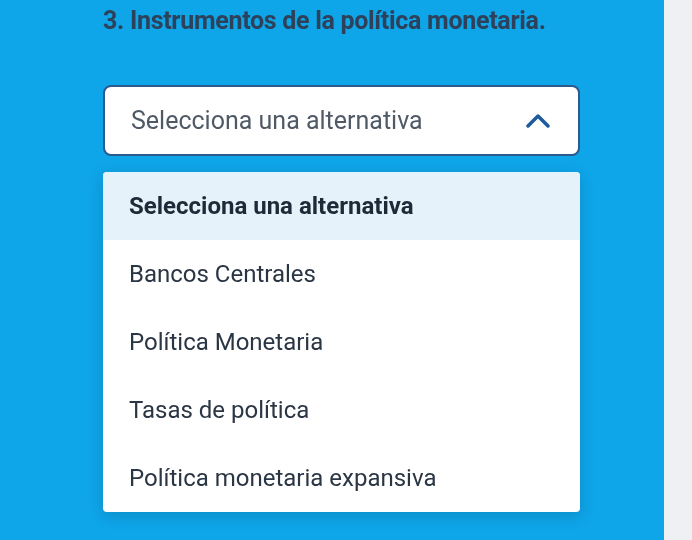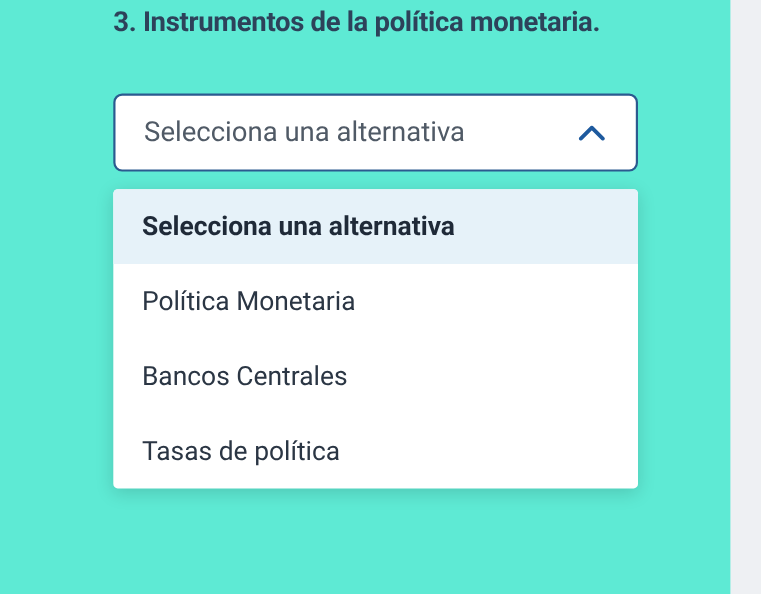--- a/index.html
+++ b/index.html
@@ -11,21 +11,21 @@
     body {
       font-family: -apple-system, BlinkMacSystemFont, "Segoe UI", Roboto, "Helvetica Neue", Arial, sans-serif;
       background: #f5f6f8;
       width: 692px;
       height: 540px;
       overflow: hidden;
       position: relative;
     }
     
     .content-panel {
-      background: #5eead4;
+      background: #0ea5e9;
       width: 669px;
       height: 540px;
       position: relative;
     }
     
     .right-edge {
       position: absolute;
       right: 0;
       top: 0;
       width: 28px;
@@ -114,20 +114,21 @@
     <span class="dropdown-trigger-text">Selecciona una alternativa</span>
     <span class="chevron-icon">
       <svg viewBox="0 0 24 14" fill="none" xmlns="http://www.w3.org/2000/svg">
         <path d="M2 12 L12 2 L22 12" stroke="#1e5a9e" stroke-width="3.5" stroke-linecap="round" stroke-linejoin="round"></path>
       </svg>
     </span>
   </div>
 
   <div class="dropdown-menu">
     <div class="dropdown-option selected">Selecciona una alternativa</div>
+    <div class="dropdown-option">Bancos Centrales</div>
     <div class="dropdown-option">Política Monetaria</div>
-    <div class="dropdown-option">Bancos Centrales</div>
     <div class="dropdown-option">Tasas de política</div>
+    <div class="dropdown-option">Política monetaria expansiva</div>
   </div>
 
 </div>
 
 <div class="right-edge"></div>
 
 </body></html>

